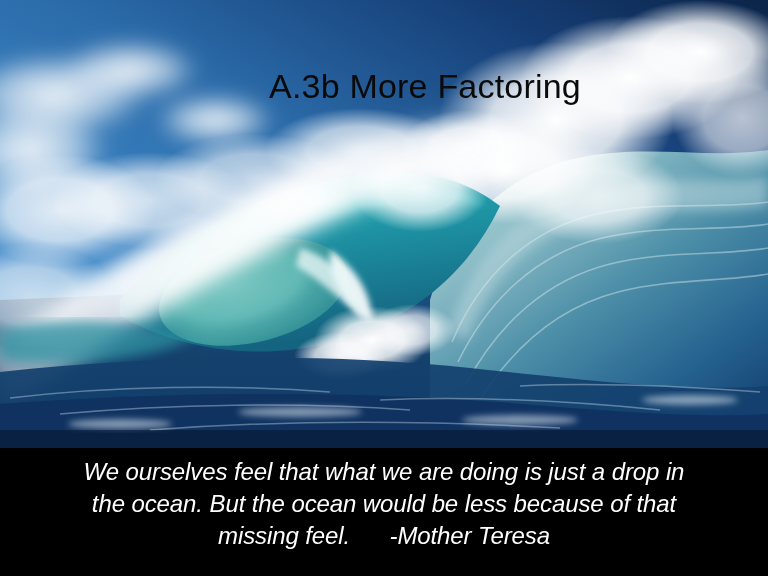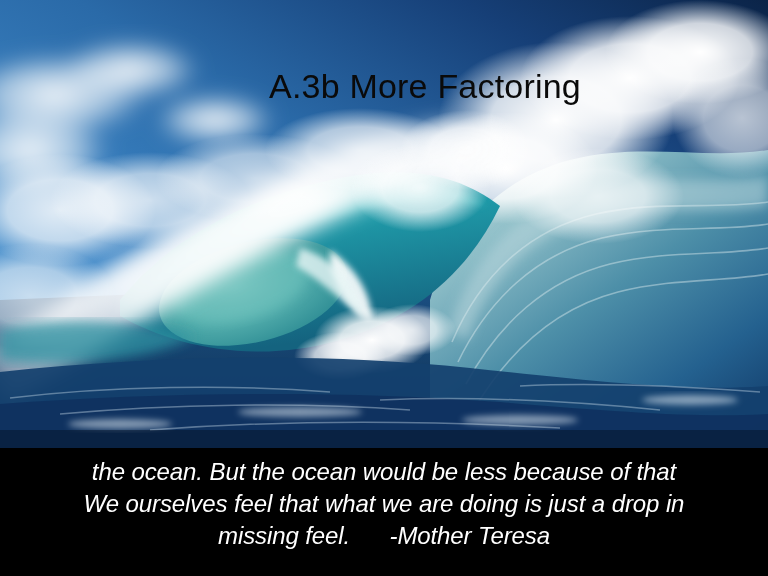--- a/index.html
+++ b/index.html
@@ -245,19 +245,19 @@
       </g>
 
       <path d="M0,430 L768,430 L768,448 L0,448 Z" fill="#05162c" opacity="0.55"></path>
     </svg>
   </div>
 
   <div class="slide-title">A.3b More Factoring</div>
 
   <div class="caption-band">
     <div class="caption-text">
+      <span class="caption-line">We ourselves feel that what we are doing is just a drop in</span>
       <span class="caption-line">the ocean. But the ocean would be less because of that</span>
-      <span class="caption-line">We ourselves feel that what we are doing is just a drop in</span>
       <span class="caption-line">missing feel.      -Mother Teresa</span>
     </div>
   </div>
 
 </div>
 
 </body></html>

